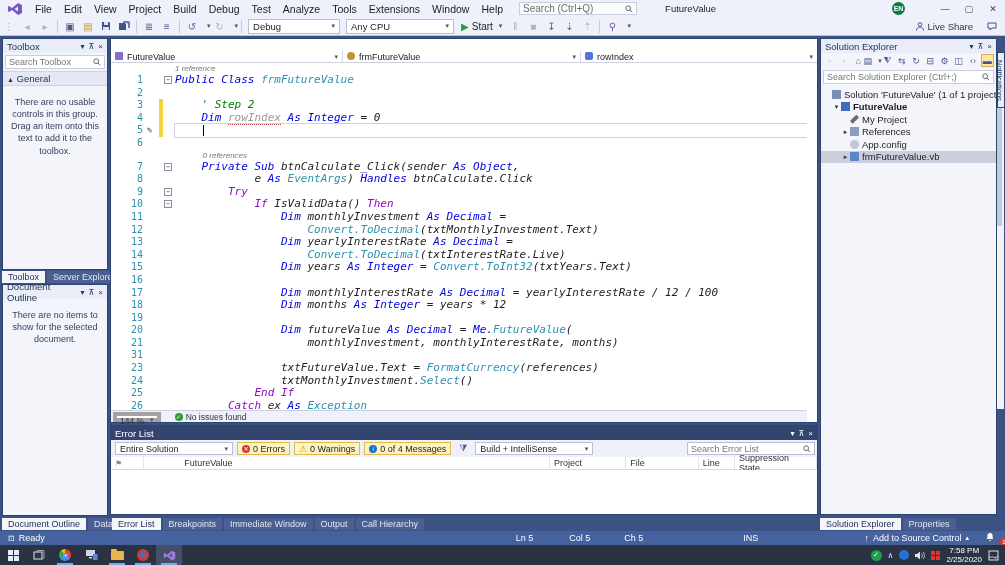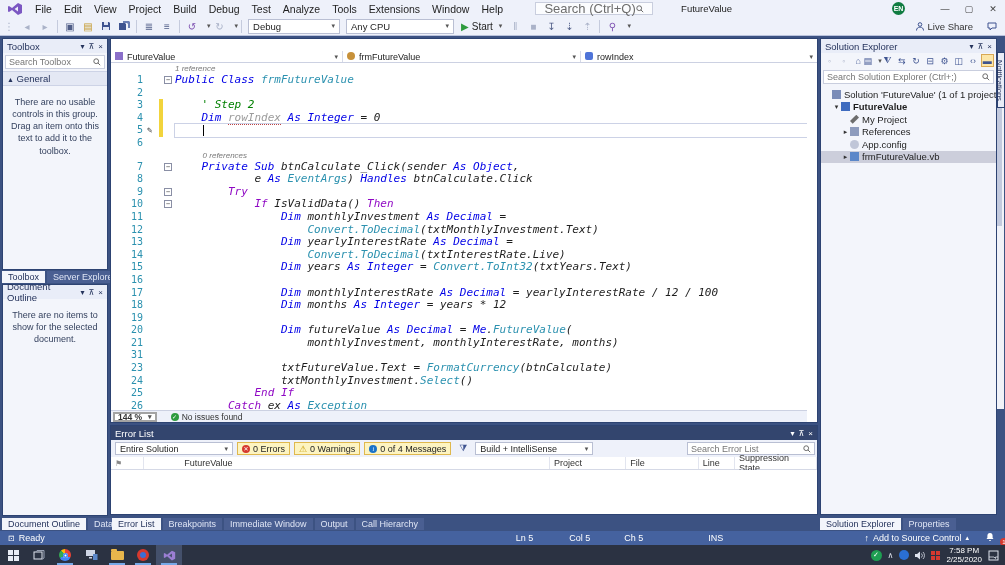--- a/index.html
+++ b/index.html
@@ -6,22 +6,22 @@
   html,body { width:1005px; height:565px; overflow:hidden; }
   body { font-family:"Liberation Sans", sans-serif; font-size:11px; color:#1e1e1e; }
   #app { position:relative; width:1005px; height:565px; background:#3c5282; overflow:hidden; }
 
   
   .titlebar { position:absolute; left:0; top:0; width:1005px; height:17px;
     background:#eef1fa; display:flex; align-items:center; font-size:10.5px; color:#1e1e1e; }
   .vslogo { width:16px; height:12px; margin:0 6px 0 7px; }
   .menu-item { padding:1px 6px; cursor:default; }
   .qsearch { width:118px; height:13px; background:#fbfcfe; border:1px solid #c9cede;
-    margin-left:26px; display:flex; align-items:center; justify-content:center;
-    padding:0 3px; color:#6d6d6d; font-size:13px; }
+    margin-left:10px; display:flex; align-items:center; justify-content:space-between;
+    padding:0 3px; color:#6d6d6d; font-size:10px; }
   .app-title { margin-left:28px; color:#1e1e1e; font-size:9.5px; }
   .tb-right { margin-left:auto; display:flex; align-items:center; }
   .acct-badge { width:13px; height:13px; border-radius:50%; background:#107c41; color:#fff;
     font-size:7px; display:flex; align-items:center; justify-content:center; margin-right:28px; font-weight:bold; }
   .win-btn { width:24px; height:17px; display:flex; align-items:center; justify-content:center;
     font-size:9px; color:#444; }
 
   
   .toolbar { position:absolute; left:0; top:17px; width:1005px; height:19px; background:#eef1fa;
     display:flex; align-items:center; font-size:10px; border-bottom:1px solid #b9c2dc; }
@@ -82,22 +82,22 @@
   .tok-g { color:#9b9b9b; border-bottom:1px dotted #b44; }
   .cur-line .codetext { outline:1px solid #ccd2e6; }
   .caret-bar { position:absolute; top:1px; width:1px; height:11px; background:#000; }
 
   .ed-scroll { position:absolute; right:1px; top:26px; width:10px; height:346px; background:#f0f2f8; }
   .ed-scroll .arr { display:block; text-align:center; font-size:6px; color:#5b6ea0; padding-top:2px; }
   .ed-thumb { position:absolute; left:2px; top:12px; width:6px; height:150px; background:#c3cade; }
 
   .ed-status { position:absolute; left:111px; top:410px; width:696px; height:12px; background:#eef1fa;
     border-top:1px solid #ccd1e2; display:flex; align-items:center; font-size:8.5px; color:#333; }
-  .zoom-box { background:#fff; border:2px solid #a3a3a3; height:10px; padding:0 3px; display:flex;
-    align-items:center; margin-left:2px;font-weight:bold; }
+  .zoom-box { background:#fff; border:4px solid #a3a3a3; height:10px; padding:0 3px; display:flex;
+    margin-left:2px; }
   .health { display:flex; align-items:center; margin-left:14px; gap:3px; }
   .okdot { width:8px; height:8px; border-radius:50%; background:#2e9b3e; color:#fff; font-size:6px;
     display:flex; align-items:center; justify-content:center; }
 
   
   .el-toolbar { height:17px; background:#eef1fa; display:flex; align-items:center; font-size:9px; padding:0 2px; flex:0 0 auto; }
   .el-drop { height:13px; background:#fff; border:1px solid #b9bfd3; display:flex; align-items:center;
     padding:0 4px; margin:0 2px; }
   .el-filter { height:13px; background:#fdf4c1; border:1px solid #dfb84e; display:flex; align-items:center;
     gap:3px; padding:0 4px; margin:0 2px; }
@@ -342,21 +342,21 @@
       <div class="code-row"><span class="ln">13</span><span class="glyphcol"></span><span class="chbar"></span><span class="foldcol"></span><span class="codetext"><span class="tok-k">                Dim </span><span class="tok-p">yearlyInterestRate </span><span class="tok-k">As Decimal</span><span class="tok-p"> =</span></span></div>
       <div class="code-row"><span class="ln">14</span><span class="glyphcol"></span><span class="chbar"></span><span class="foldcol"></span><span class="codetext"><span class="tok-p">                    </span><span class="tok-t">Convert.ToDecimal</span><span class="tok-p">(txtInterestRate.Live)</span></span></div>
       <div class="code-row"><span class="ln">15</span><span class="glyphcol"></span><span class="chbar"></span><span class="foldcol"></span><span class="codetext"><span class="tok-k">                Dim </span><span class="tok-p">years </span><span class="tok-k">As Integer</span><span class="tok-p"> = </span><span class="tok-t">Convert.ToInt32</span><span class="tok-p">(txtYears.Text)</span></span></div>
       <div class="code-row"><span class="ln">16</span><span class="glyphcol"></span><span class="chbar"></span><span class="foldcol"></span><span class="codetext"></span></div>
       <div class="code-row"><span class="ln">17</span><span class="glyphcol"></span><span class="chbar"></span><span class="foldcol"></span><span class="codetext"><span class="tok-k">                Dim </span><span class="tok-p">monthlyInterestRate </span><span class="tok-k">As Decimal</span><span class="tok-p"> = yearlyInterestRate / 12 / 100</span></span></div>
       <div class="code-row"><span class="ln">18</span><span class="glyphcol"></span><span class="chbar"></span><span class="foldcol"></span><span class="codetext"><span class="tok-k">                Dim </span><span class="tok-p">months </span><span class="tok-k">As Integer</span><span class="tok-p"> = years * 12</span></span></div>
       <div class="code-row"><span class="ln">19</span><span class="glyphcol"></span><span class="chbar"></span><span class="foldcol"></span><span class="codetext"></span></div>
       <div class="code-row"><span class="ln">20</span><span class="glyphcol"></span><span class="chbar"></span><span class="foldcol"></span><span class="codetext"><span class="tok-k">                Dim </span><span class="tok-p">futureValue </span><span class="tok-k">As Decimal</span><span class="tok-p"> = </span><span class="tok-k">Me</span><span class="tok-p">.</span><span class="tok-t">FutureValue</span><span class="tok-p">(</span></span></div>
       <div class="code-row"><span class="ln">21</span><span class="glyphcol"></span><span class="chbar"></span><span class="foldcol"></span><span class="codetext"><span class="tok-p">                    monthlyInvestment, monthlyInterestRate, months)</span></span></div>
       <div class="code-row"><span class="ln">31</span><span class="glyphcol"></span><span class="chbar"></span><span class="foldcol"></span><span class="codetext"></span></div>
-      <div class="code-row"><span class="ln">23</span><span class="glyphcol"></span><span class="chbar"></span><span class="foldcol"></span><span class="codetext"><span class="tok-p">                txtFutureValue.Text = </span><span class="tok-t">FormatCurrency</span><span class="tok-p">(btnCalculate)</span></span></div>
+      <div class="code-row"><span class="ln">23</span><span class="glyphcol"></span><span class="chbar"></span><span class="foldcol"></span><span class="codetext"><span class="tok-p">                txtFutureValue.Text = </span><span class="tok-t">FormatCurrency</span><span class="tok-p">(references)</span></span></div>
       <div class="code-row"><span class="ln">24</span><span class="glyphcol"></span><span class="chbar"></span><span class="foldcol"></span><span class="codetext"><span class="tok-p">                txtMonthlyInvestment.</span><span class="tok-t">Select</span><span class="tok-p">()</span></span></div>
       <div class="code-row"><span class="ln">25</span><span class="glyphcol"></span><span class="chbar"></span><span class="foldcol"></span><span class="codetext"><span class="tok-c">            End If</span></span></div>
       <div class="code-row"><span class="ln">26</span><span class="glyphcol"></span><span class="chbar"></span><span class="foldcol"></span><span class="codetext"><span class="tok-c">        Catch </span><span class="tok-p">ex </span><span class="tok-k">As </span><span class="tok-t">Exception</span></span></div>
     </div>
   <div class="ed-scroll" style="top:64px; height:345px;">
     <span class="arr">▲</span>
     <div class="ed-thumb"></div>
   </div>
   <div class="ed-status">
     <div class="zoom-box">
@@ -499,21 +499,21 @@
   </div>
 
   <div class="statusbar">
     <span class="sb-item" style="display:flex;align-items:center;gap:4px">
       <span style="font-size:8px">⊡</span>
       <span>Ready</span>
     </span>
     <span class="sb-item" style="margin-left:455px">Ln 5</span>
     <span class="sb-item" style="margin-left:20px">Col 5</span>
     <span class="sb-item" style="margin-left:18px">Ch 5</span>
-    <span class="sb-item" style="margin-left:49px">INS</span>
+    <span class="sb-item" style="margin-left:84px">INS</span>
     <span class="sb-item" style="margin-left:auto; display:flex; align-items:center; gap:4px">
       <span>↑</span>
       <span>Add to Source Control</span>
       <span style="font-size:7px">▴</span>
     </span>
     <span class="sb-item" style="position:relative; padding-right:10px">
       <svg width="10" height="10" viewBox="0 0 10 10">
         <path d="M5 1 c1.8 0 2.6 1.3 2.6 2.8 v2 l0.9 1.2 h-7 l0.9 -1.2 v-2 c0 -1.5 0.8 -2.8 2.6 -2.8 z M4 8 a1 1 0 0 0 2 0" fill="#fff"></path>
       </svg>
       <span class="badge1">1</span>

